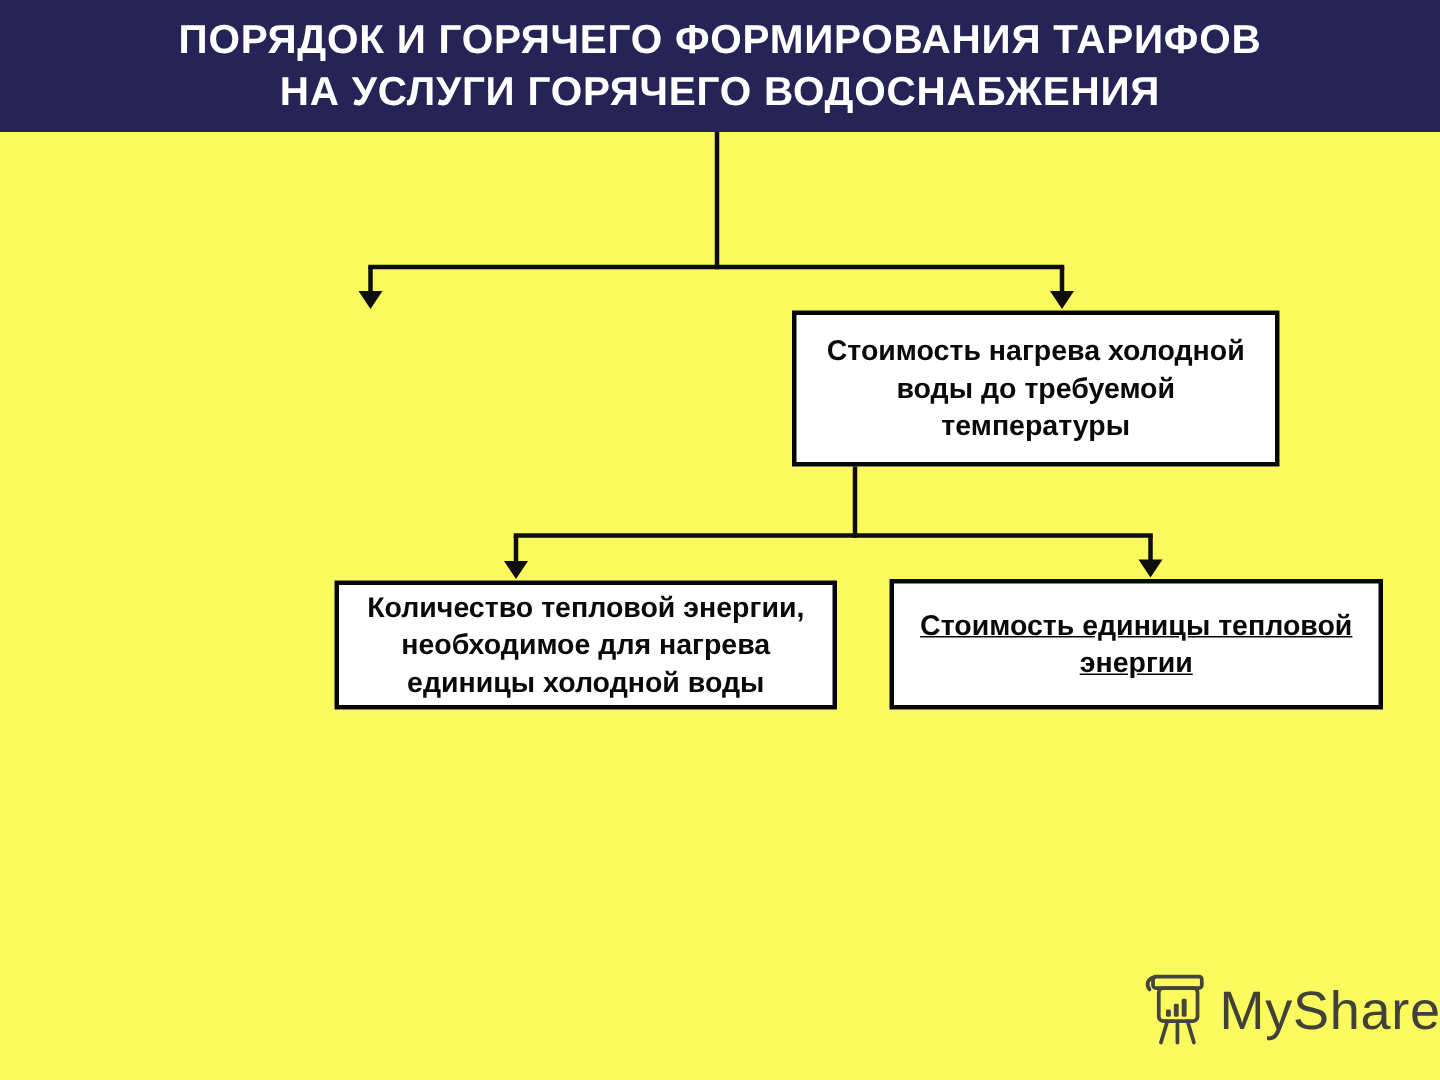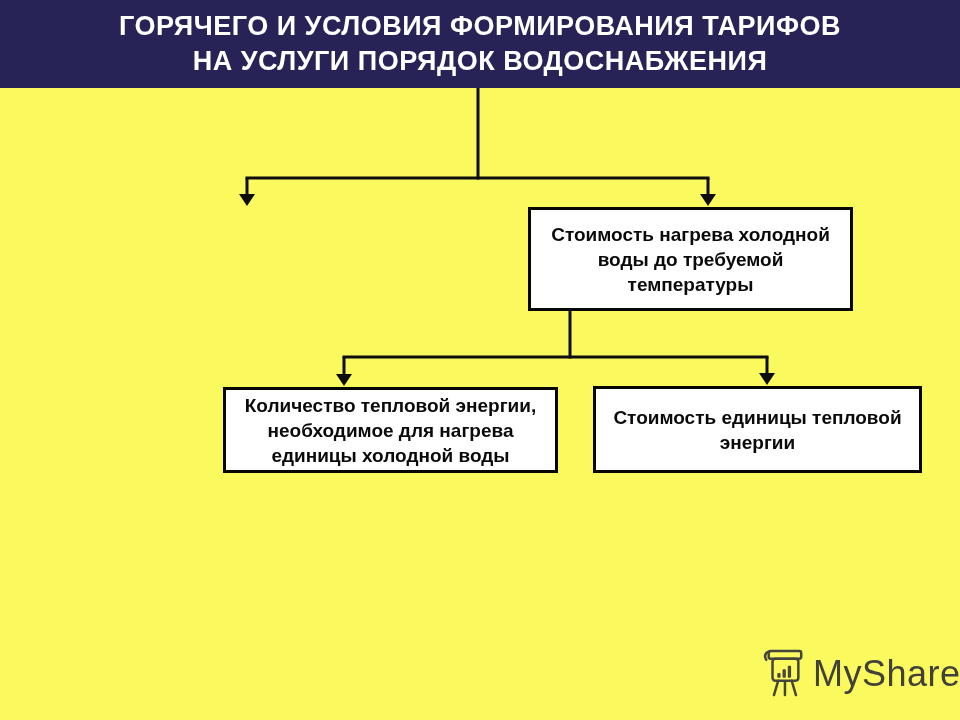--- a/index.html
+++ b/index.html
@@ -46,42 +46,42 @@
     font-weight: bold;
     font-size: 19px;
     line-height: 25px;
     color: #0A0A0A;
     white-space: pre-line;
     padding: 2px 10px;
   }
   #node-a { left: 103px; top: 207px; width: 325px; height: 86px; }
   #node-b { left: 528px; top: 207px; width: 325px; height: 104px; }
   #node-c { left: 223px; top: 387px; width: 335px; height: 86px; align-items: flex-end; }
-  #node-d { left: 593px; top: 386px; width: 329px; height: 87px; }
+  #node-d { left: 593px; top: 386px; width: 329px; height: 87px; text-decoration: underline; }
   
   .watermark {
     position: absolute; left: 762px; top: 646px;
     display: flex; align-items: center; gap: 7px;
     color: #41413A;
     cursor: pointer;
   }
   .watermark .brand {
     font-size: 36px;
     line-height: 56px;
     letter-spacing: 0.5px;
   }
 </style>
 </head>
 <body>
 
 <div id="slide">
 
   <div class="banner">
-    <div>ГОРЯЧЕГО И УСЛОВИЯ ФОРМИРОВАНИЯ ТАРИФОВ</div>
-    <div>НА УСЛУГИ ПОРЯДОК ВОДОСНАБЖЕНИЯ</div>
+    <div>ПОРЯДОК И ГОРЯЧЕГО ФОРМИРОВАНИЯ ТАРИФОВ</div>
+    <div>НА УСЛУГИ ГОРЯЧЕГО ВОДОСНАБЖЕНИЯ</div>
   </div>
 
   <svg class="connectors" viewBox="0 0 960 720">
     <g stroke="#0E0E0E" stroke-width="3" fill="none">
 
       <line x1="478" y1="88" x2="478" y2="179.5"></line>
 
       <line x1="245.5" y1="178" x2="709.5" y2="178"></line>
       <line x1="247" y1="178" x2="247" y2="196"></line>
       <line x1="708" y1="178" x2="708" y2="196"></line>

